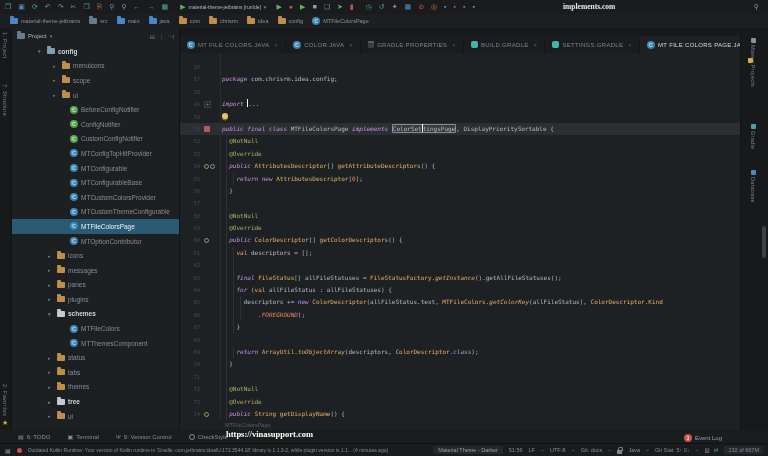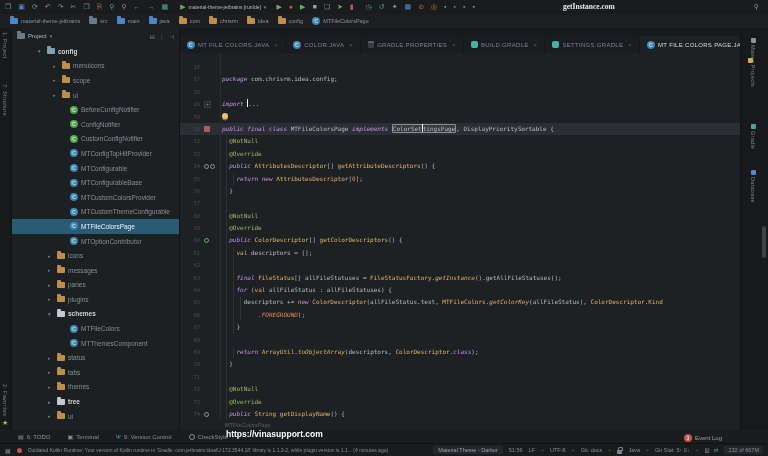--- a/index.html
+++ b/index.html
@@ -121,21 +121,21 @@
   .theme-box { background:#24272b; padding:1px 5px; border-radius:1px; color:#9aa1a8; margin-left:auto; }
   .sep { color:#5a6168; }
   .lock { width:5px; height:4px; background:#7d8590; position:relative; display:inline-block; margin-top:3px; }
   .lock::before { content:''; position:absolute; top:-3px; left:1px; width:3px; height:3px;
                   border:1px solid #7d8590; border-bottom:none; border-radius:2px 2px 0 0; }
   .mem-box { background:#24272b; padding:1px 4px; border-radius:1px; }
 
   
   .wm-top { position:absolute; left:563px; top:2px; font-family:"Liberation Serif", serif;
             font-weight:bold; font-size:7.5px; color:#e9e9e9; z-index:9; }
-  .wm-bottom { position:absolute; left:226px; top:429px; font-family:Liberation Sans, sans-serif;
+  .wm-bottom { position:absolute; left:226px; top:429px; font-family:Liberation Serif, serif;
                font-weight:bold; font-size:8.5px; color:#fff; z-index:9; }
 </style>
 </head>
 <body>
 
 <div id="app">
 
   <div class="titlebar">
     <div class="tb-group">
         <span class="tb-ic" style="color: rgb(74, 163, 163);">❒</span>
@@ -173,21 +173,21 @@
         <span class="tb-ic" style="color: rgb(78, 138, 200);">▦</span>
         <span class="tb-ic" style="color: rgb(199, 84, 80);">⊘</span>
         <span class="tb-ic" style="color: rgb(201, 130, 74);">◎</span>
         <span class="tb-ic" style="color: rgb(74, 163, 163);">▪</span>
         <span class="tb-ic" style="color: rgb(199, 84, 80);">▪</span>
         <span class="tb-ic" style="color: rgb(78, 138, 200);">▪</span>
         <span class="tb-ic" style="color: rgb(95, 179, 83);">▪</span>
       </div>
     <span class="tb-ic tb-search">⚲</span>
   </div>
-  <span class="wm-top">getInstance.com</span>
+  <span class="wm-top">implements.com</span>
 
   <nav class="navbar">
       <span class="crumb">
         <span class="fico f-blue"></span>
         <span>material-theme-jetbrains</span>
       </span>
       <span class="crumb">
         <span class="fico f-gray"></span>
         <span>src</span>
       </span>

